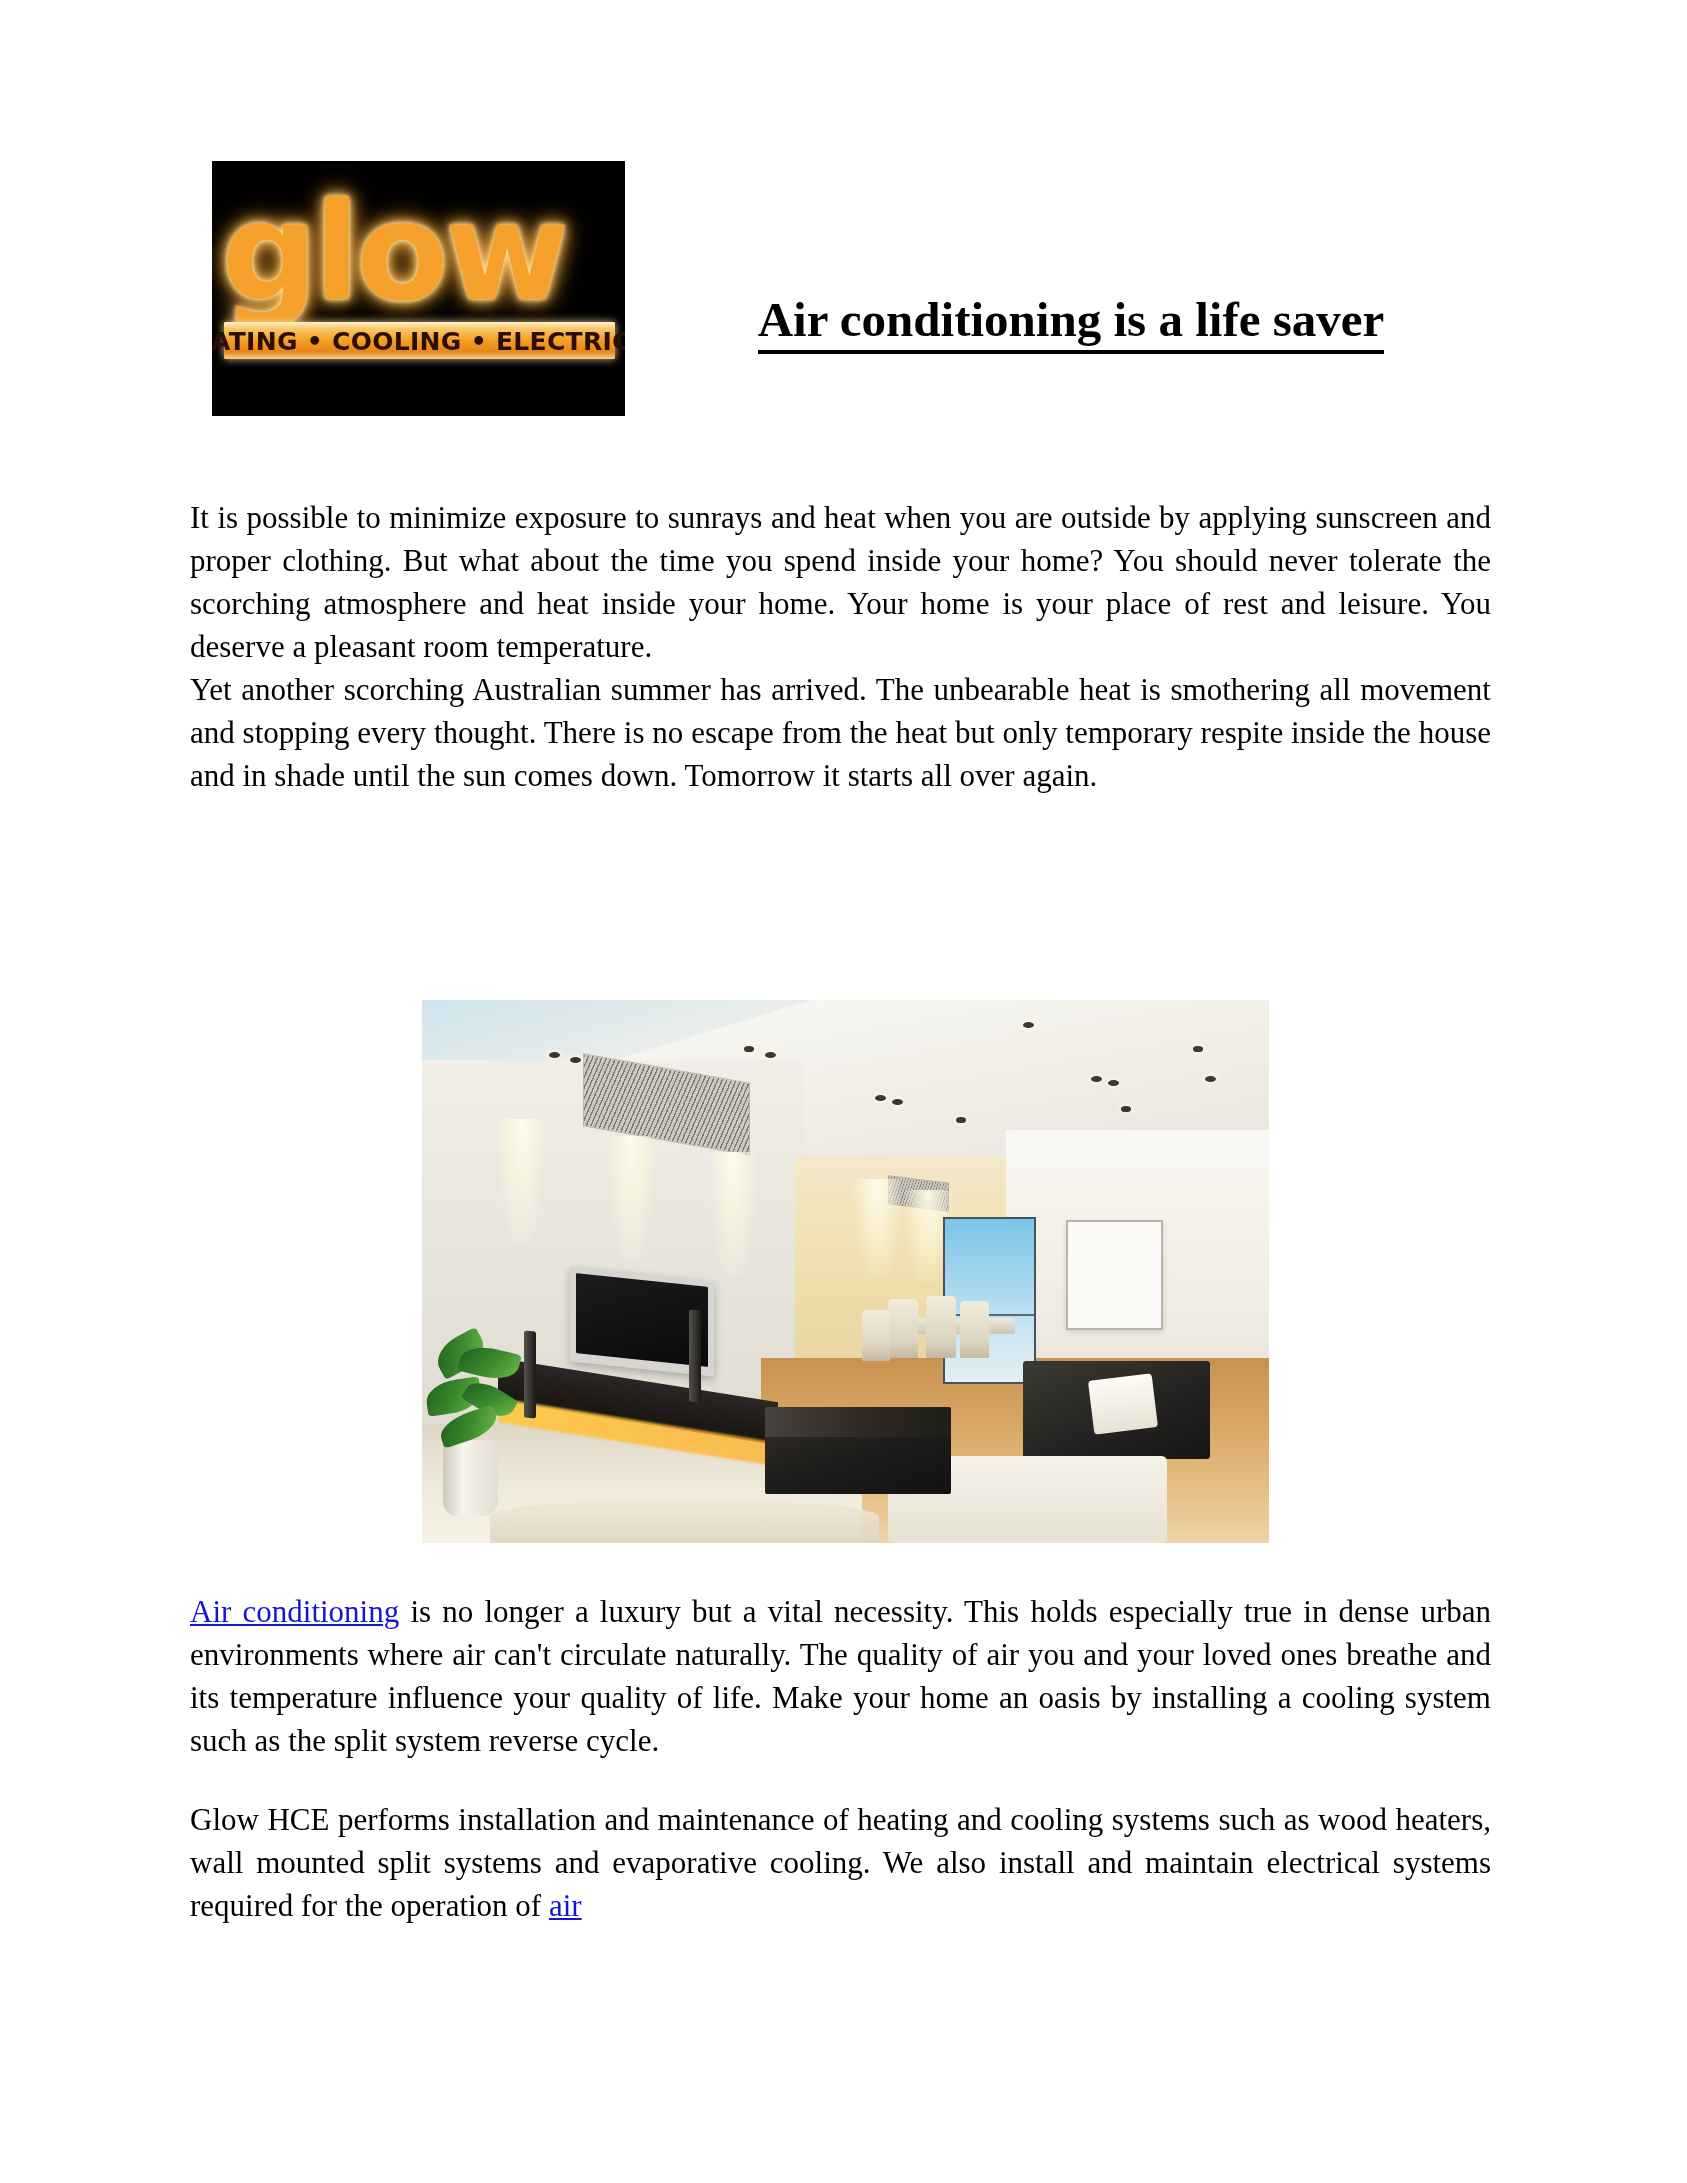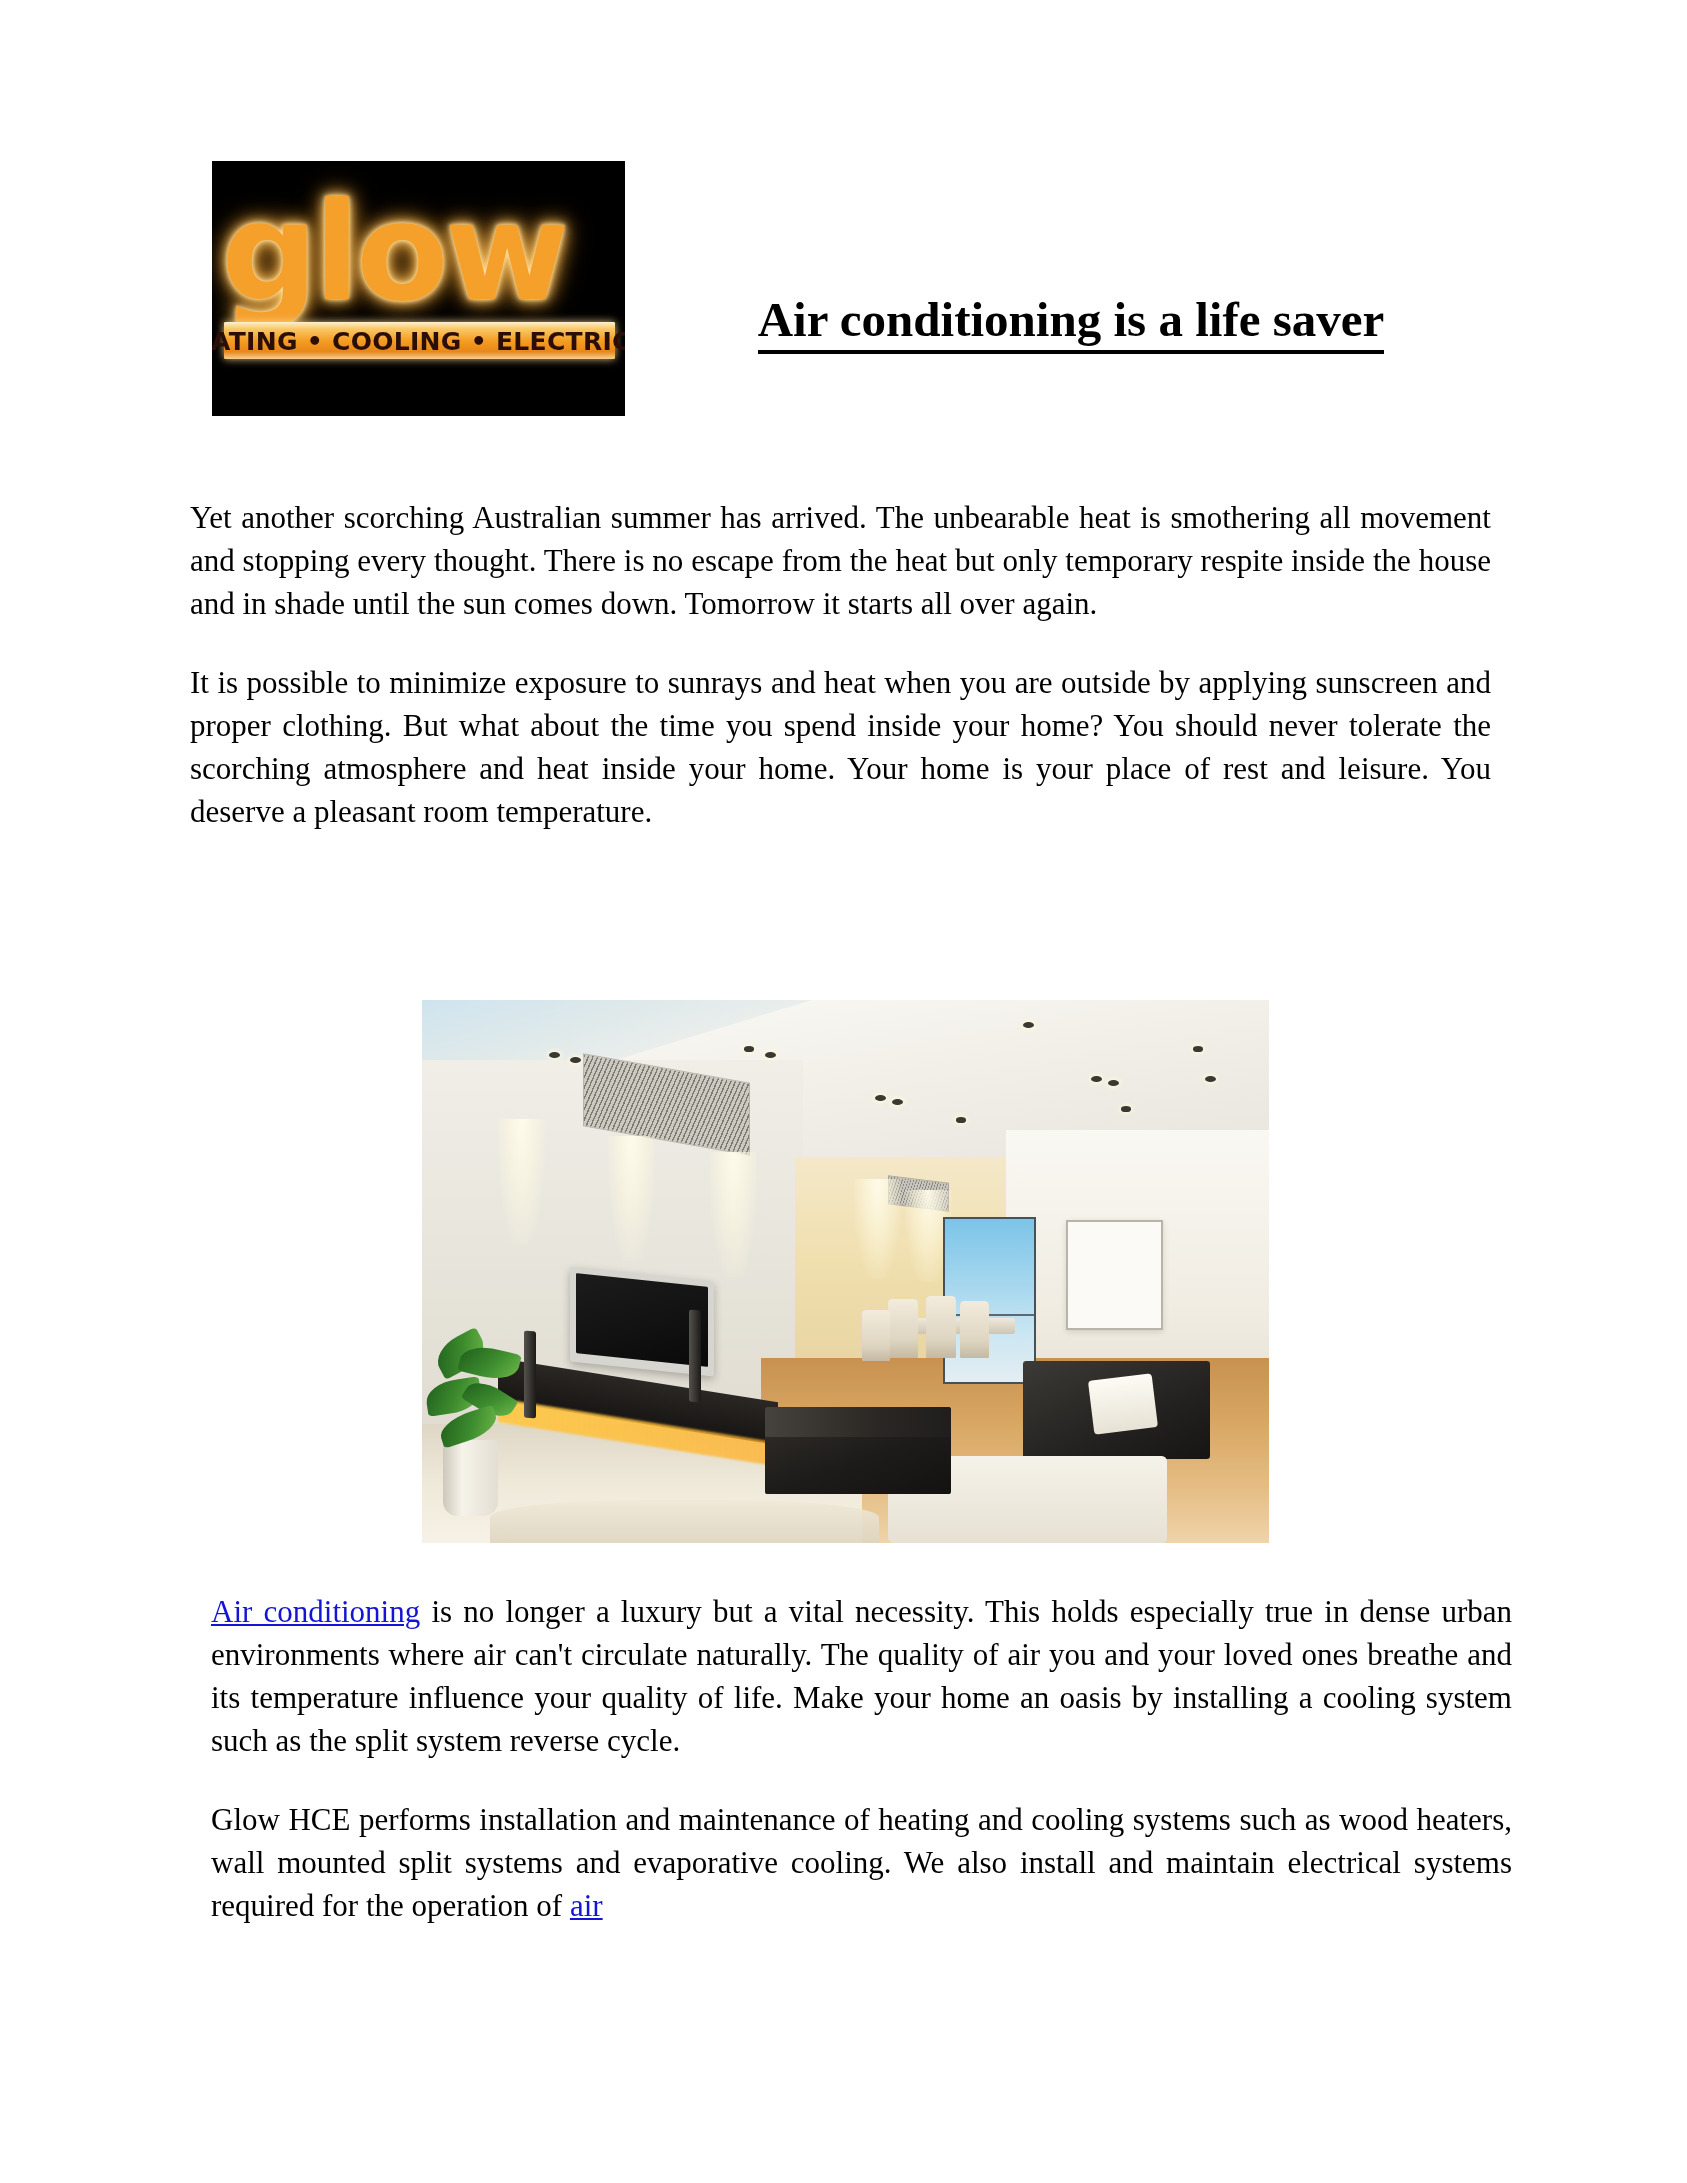--- a/index.html
+++ b/index.html
@@ -372,22 +372,22 @@
         <div class="logo-tagline">HEATING • COOLING • ELECTRICAL</div>
       </div>
     </div>
 
     <h1 class="doc-title">
       <span class="ttl">Air conditioning is a life saver</span>
     </h1>
   </div>
 
   <div class="content">
+    <p class="para last">It is possible to minimize exposure to sunrays and heat when you are outside by applying sunscreen and proper clothing. But what about the time you spend inside your home? You should never tolerate the scorching atmosphere and heat inside your home. Your home is your place of rest and leisure. You deserve a pleasant room temperature.</p>
     <p class="para">Yet another scorching Australian summer has arrived. The unbearable heat is smothering all movement and stopping every thought. There is no escape from the heat but only temporary respite inside the house and in shade until the sun comes down. Tomorrow it starts all over again.</p>
-    <p class="para last">It is possible to minimize exposure to sunrays and heat when you are outside by applying sunscreen and proper clothing. But what about the time you spend inside your home? You should never tolerate the scorching atmosphere and heat inside your home. Your home is your place of rest and leisure. You deserve a pleasant room temperature.</p>
   </div>
 
   <div class="photo-wrap">
     <div class="photo">
 
       <div class="ph-ceiling"></div>
       <div class="ph-ceil-slope"></div>
       <div class="ph-leftwall"></div>
       <div class="ph-backwall"></div>
       <div class="ph-rightwall"></div>
@@ -447,21 +447,21 @@
       <div class="ph-cushion"></div>
       <div class="ph-sofa-white"></div>
       <div class="ph-coffee-table">
         <div class="ph-coffee-top"></div>
       </div>
       <div class="ph-rug"></div>
 
     </div>
   </div>
 
-  <div class="content" style="top:1590px;margin-left:21px;">
+  <div class="content" style="top:1590px;">
     <p class="para">
       <a class="inline-link" href="#">Air conditioning</a><span> is no longer a luxury but a vital necessity. This holds especially true in dense urban environments where air can't circulate naturally. The quality of air you and your loved ones breathe and its temperature influence your quality of life. Make your home an oasis by installing a cooling system such as the split system reverse cycle.</span>
     </p>
     <p class="para last">
       <span>Glow HCE performs installation and maintenance of heating and cooling systems such as wood heaters, wall mounted split systems and evaporative cooling. We also install and maintain electrical systems required for the operation of </span><a class="inline-link" href="#">air</a>
     </p>
   </div>
 
 </div>
 

